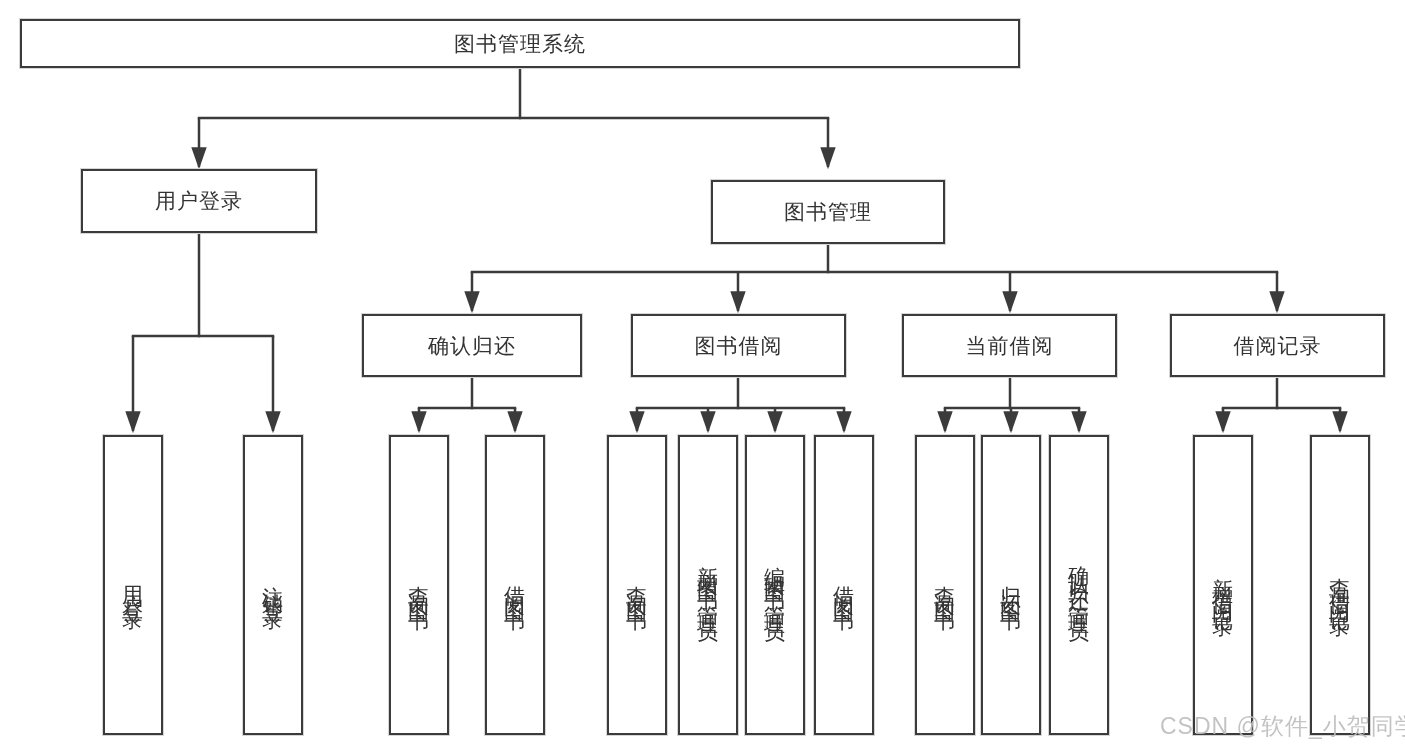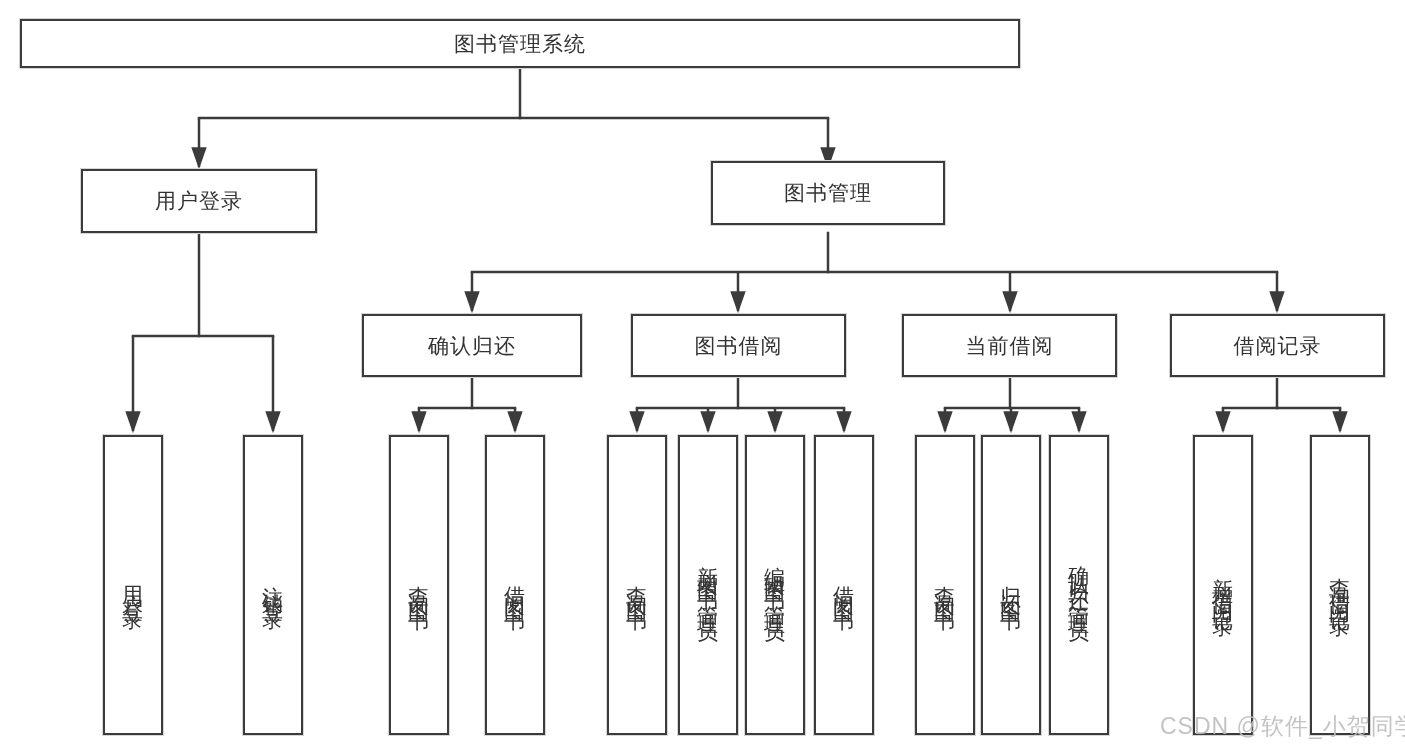--- a/index.html
+++ b/index.html
@@ -121,21 +121,21 @@
     <path class="ar" d="M1340,408 V431"></path>
   </svg>
 
   <div class="box h" style="left:20px;top:19px;width:1000px;height:49px">
     <span class="lbl">图书管理系统</span>
   </div>
 
   <div class="box h" style="left:81px;top:169px;width:236px;height:64px">
     <span class="lbl">用户登录</span>
   </div>
-  <div class="box h" style="left:711px;top:161px;width:234px;height:64px">
+  <div class="box h" style="left:711px;top:180px;width:234px;height:64px">
     <span class="lbl">图书管理</span>
   </div>
 
   <div class="box h" style="left:362px;top:314px;width:220px;height:63px">
     <span class="lbl">确认归还</span>
   </div>
   <div class="box h" style="left:631px;top:314px;width:215px;height:63px">
     <span class="lbl">图书借阅</span>
   </div>
   <div class="box h" style="left:902px;top:314px;width:215px;height:63px">

